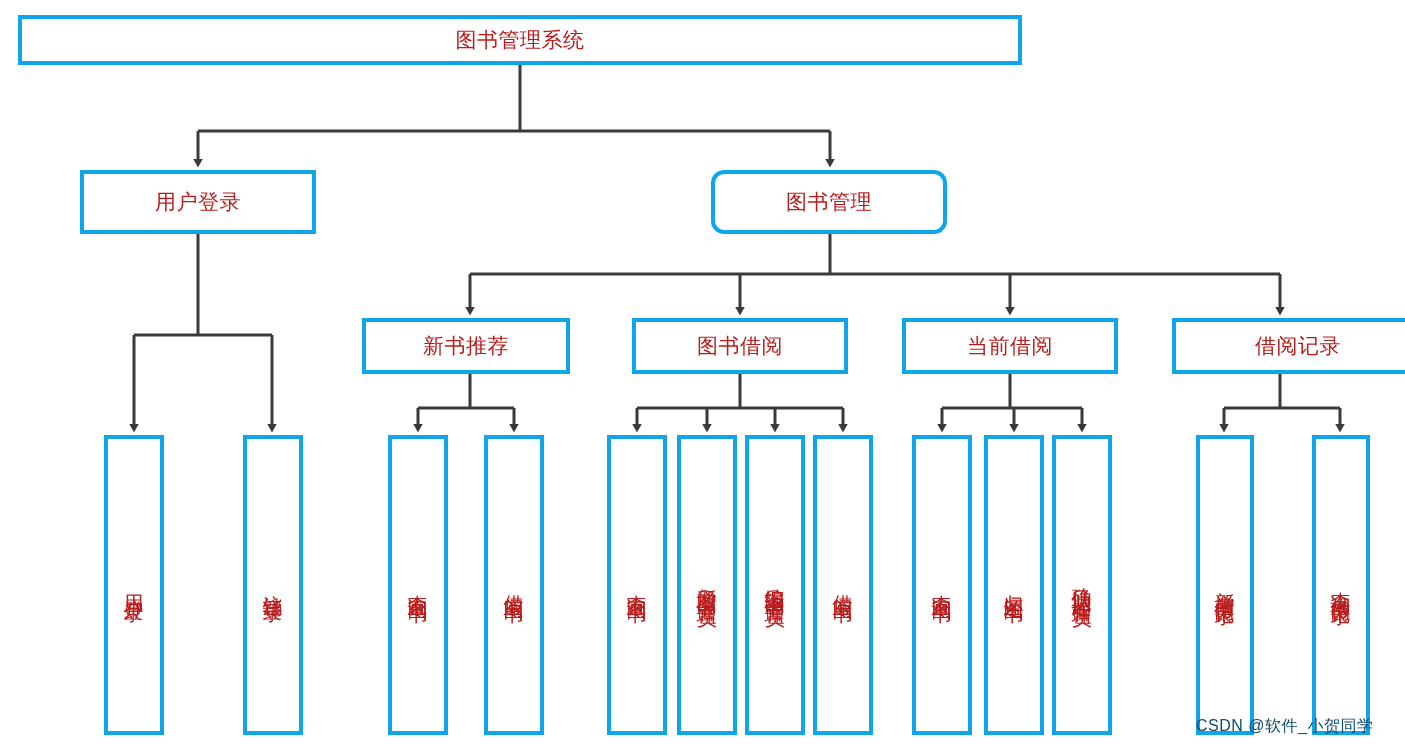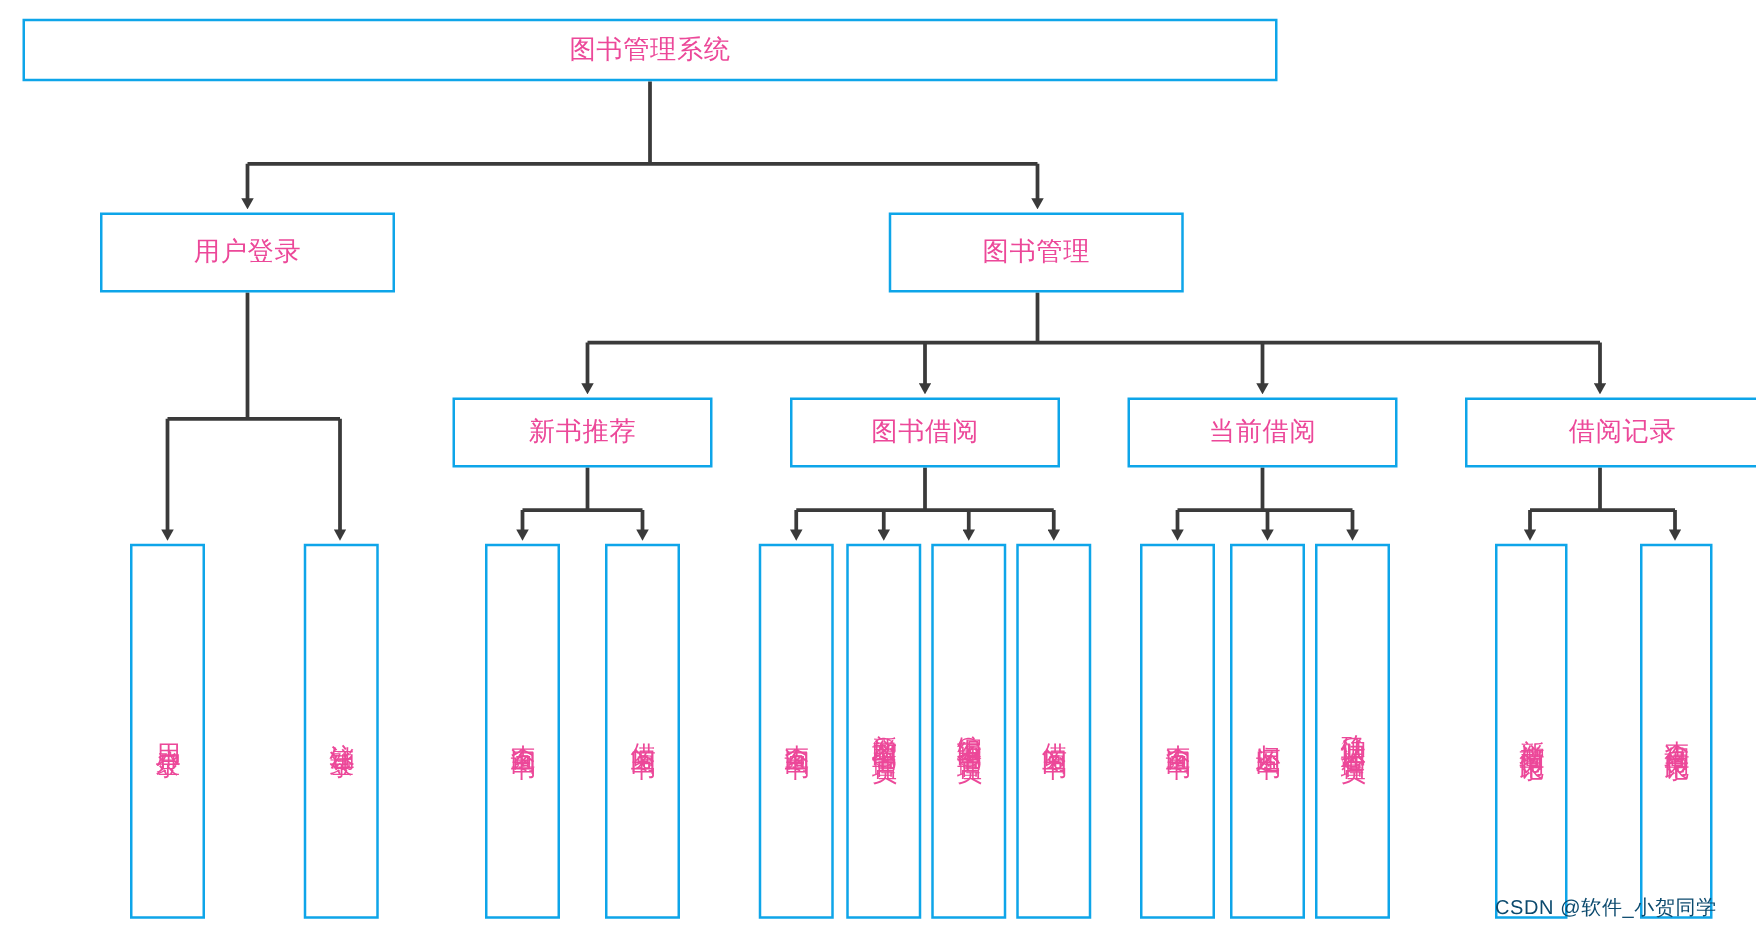--- a/index.html
+++ b/index.html
@@ -20,23 +20,23 @@
   svg#edges {
     position: absolute;
     left: 0;
     top: 0;
     width: 1405px;
     height: 747px;
   }
   .node {
     position: absolute;
     box-sizing: border-box;
-    border: 2px solid #0ea5e9;
+    border: 4px solid #0ea5e9;
     background: #ffffff;
-    color: #ec4899;
+    color: #b91c1c;
     display: flex;
     align-items: center;
     justify-content: center;
     text-align: center;
   }
   .node-h {
     font-size: 21px;
     letter-spacing: 0.5px;
     line-height: 1.2;
   }
@@ -119,21 +119,21 @@
     </g>
   </svg>
 
   <div class="node node-h" style="left:18px; top:15px; width:1004px; height:50px;">
     <span>图书管理系统</span>
   </div>
 
   <div class="node node-h" style="left:80px; top:170px; width:236px; height:64px;">
     <span>用户登录</span>
   </div>
-  <div class="node node-h" style="left:711px; top:170px; width:236px; height:64px;">
+  <div class="node node-h" style="left:711px; top:170px; width:236px; height:64px;border-radius:13px;">
     <span>图书管理</span>
   </div>
 
   <div class="node node-h" style="left:362px; top:318px; width:208px; height:56px;">
     <span>新书推荐</span>
   </div>
   <div class="node node-h" style="left:632px; top:318px; width:216px; height:56px;">
     <span>图书借阅</span>
   </div>
   <div class="node node-h" style="left:902px; top:318px; width:216px; height:56px;">

